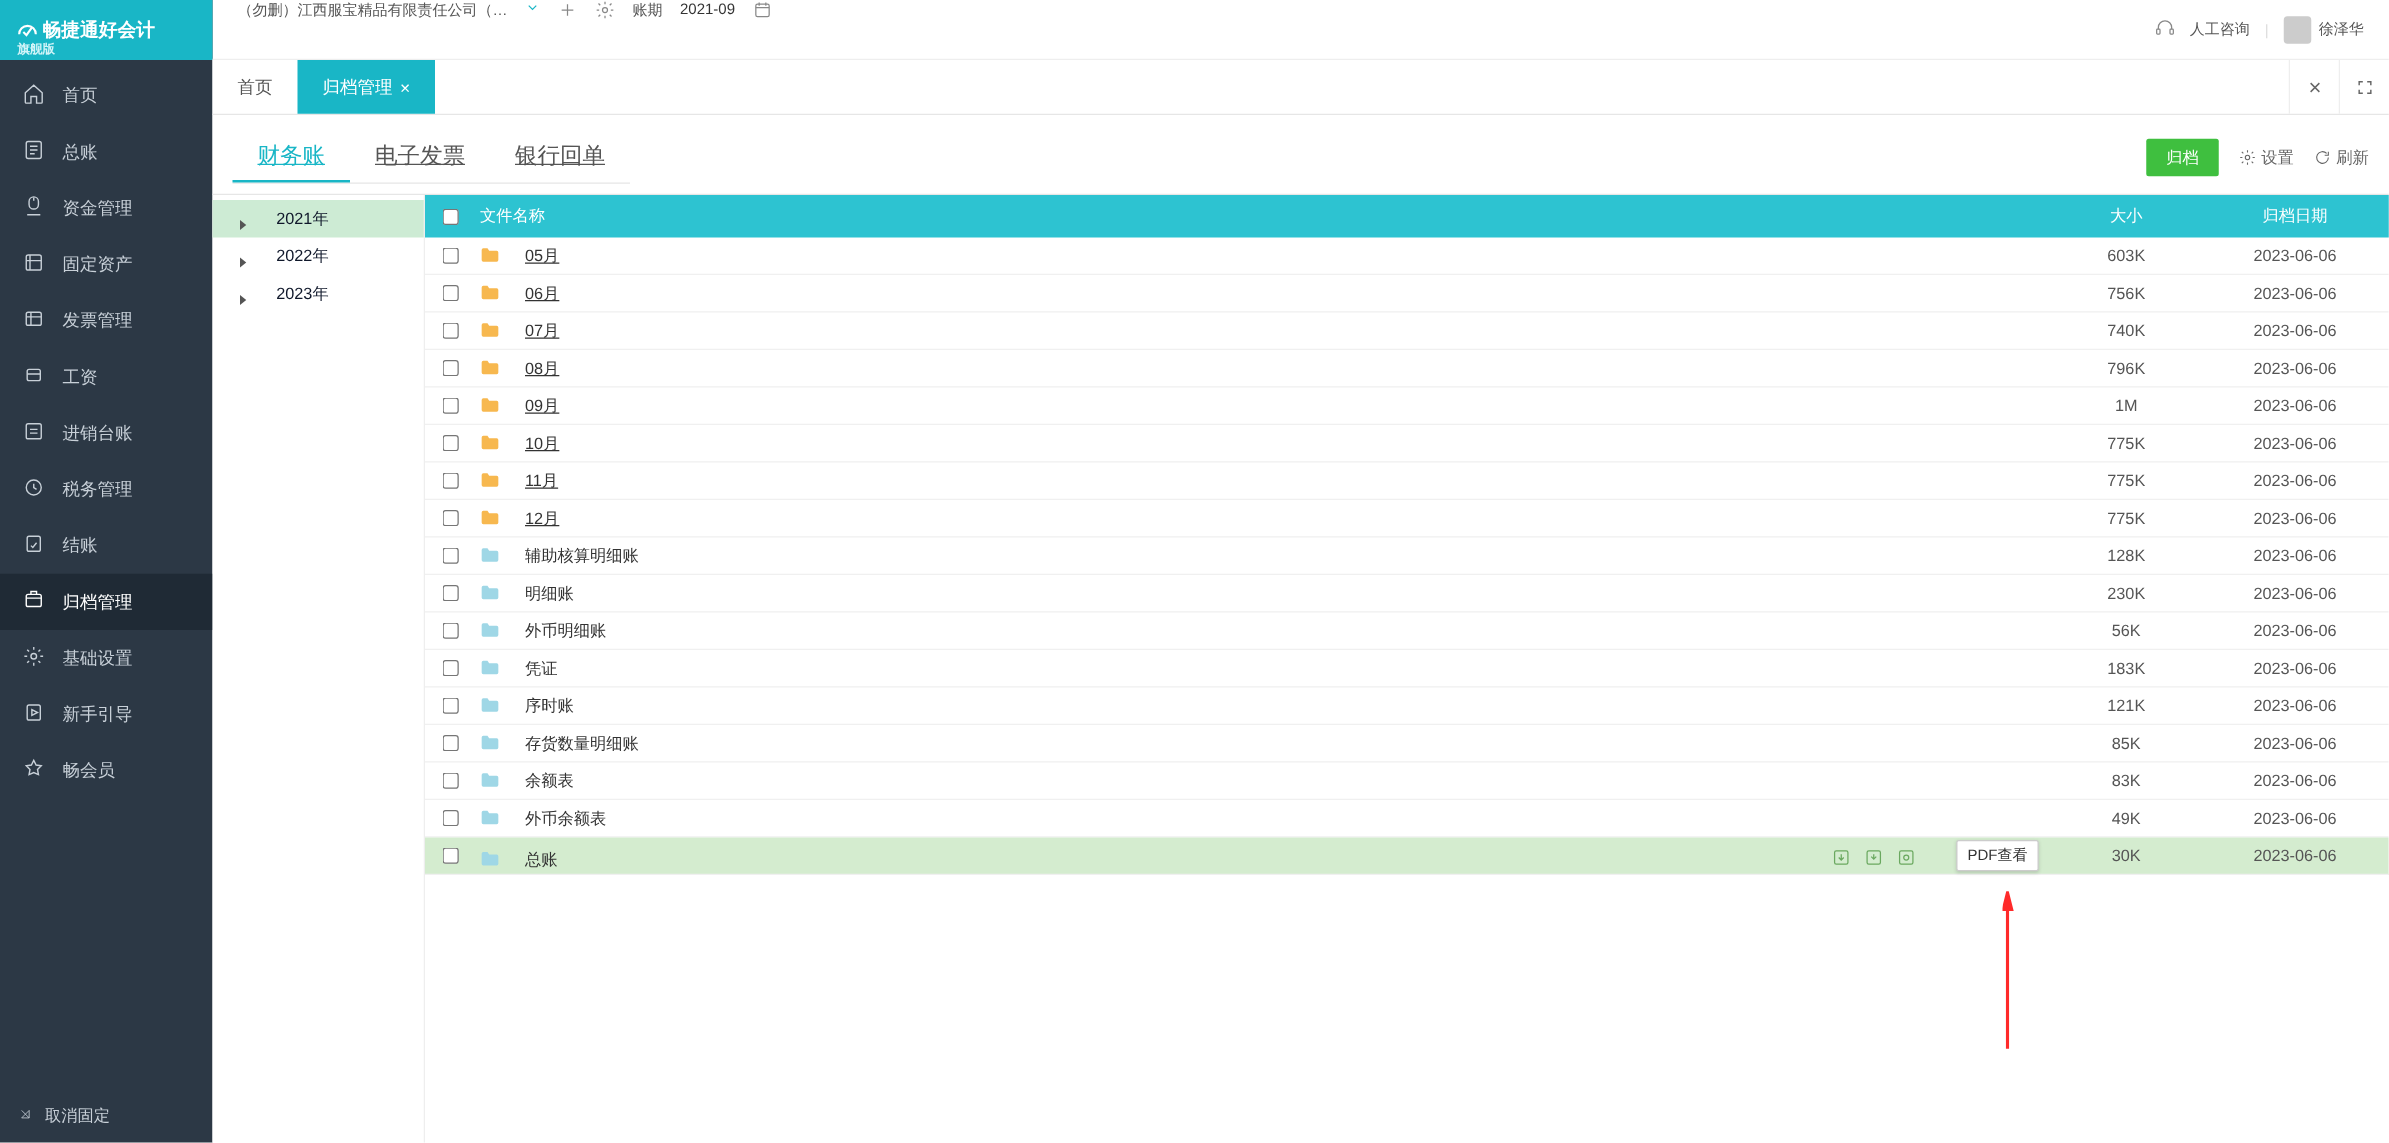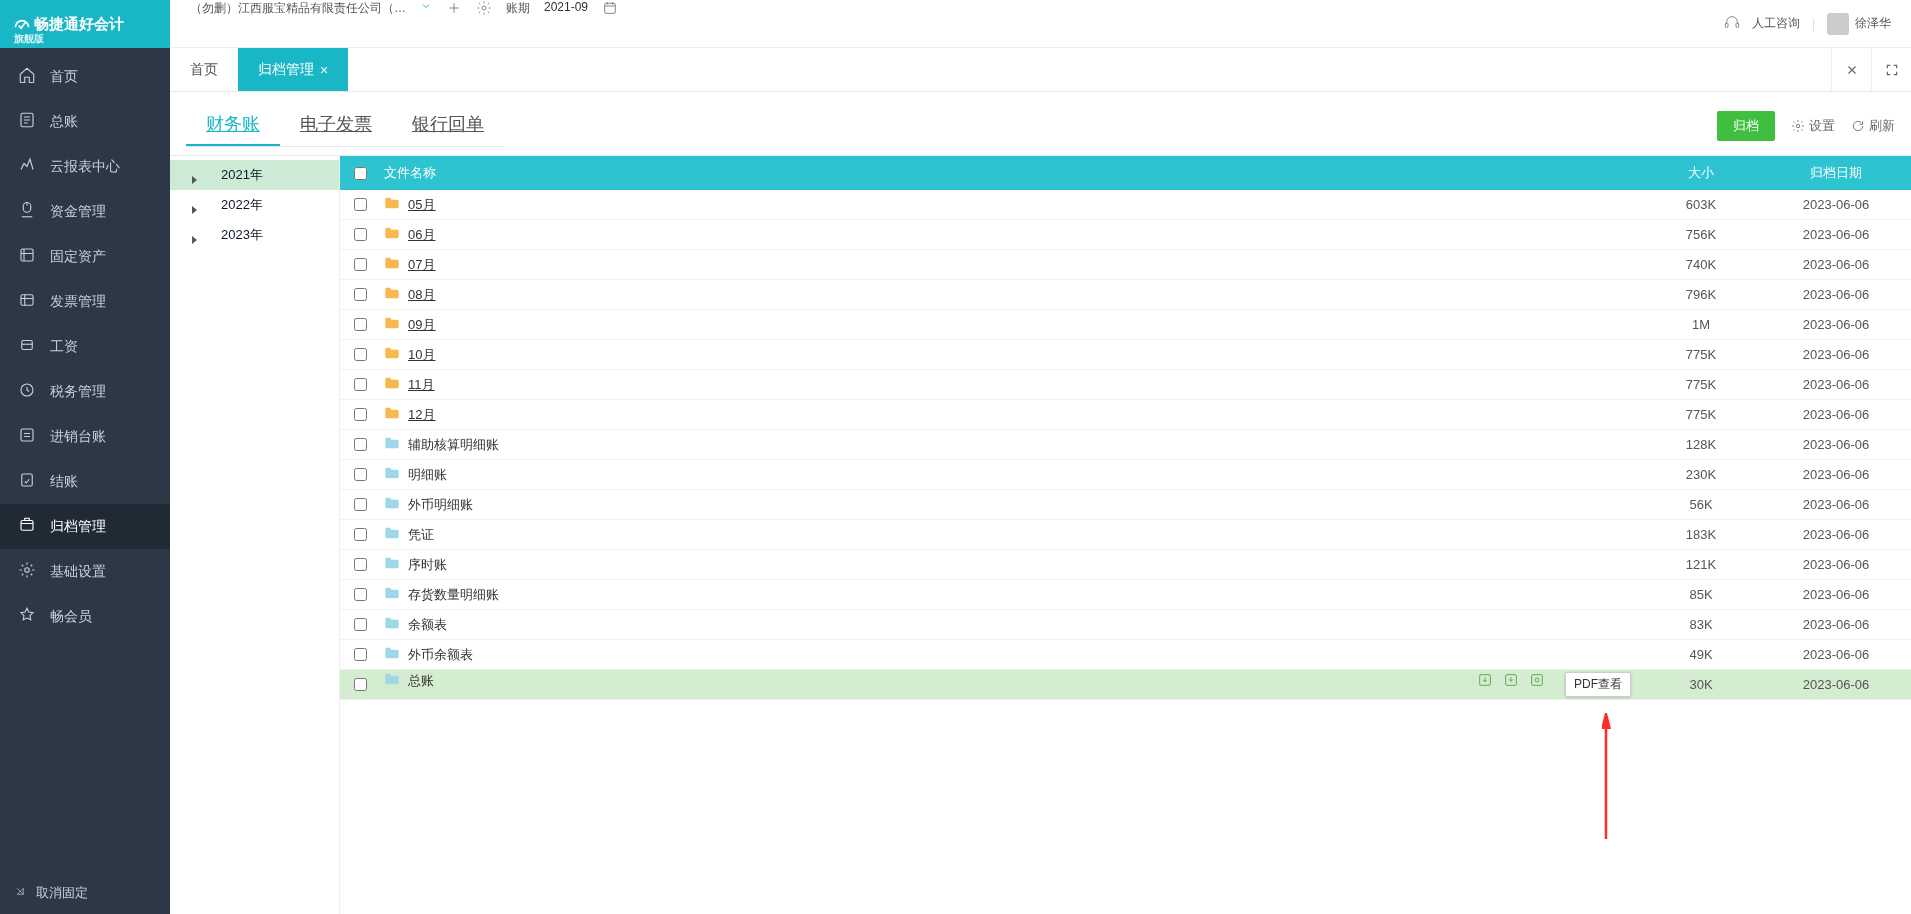--- a/index.html
+++ b/index.html
@@ -217,21 +217,21 @@
     display:flex;
     align-items:center;
     height:30px;
     border-bottom:1px solid #f0f0f0;
     font-size:13px;
     color:#333;
     position:relative;
   }
   .row.selected { background:#d4eccf; }
   .row .col-check input { cursor:pointer;}
-  .row .fname { display:flex; align-items:flex-start; gap:8px; }
+  .row .fname { display:flex; align-items:flex-end; gap:20px; }
   .row .folder-ico svg { width:16px; height:14px; }
   .row .label { color:#333;}
   .row.month .label { text-decoration: underline; cursor:pointer;}
   .row .spacer { flex:1;}
   .row .icons { display:flex; gap:10px; padding-right:12px;}
   .row .icons svg { width:16px;height:16px;stroke:#6aa85f;fill:none;stroke-width:1.5; cursor:pointer;}
   .row .col-size, .row .col-date { color:#555;}
   .thead input[type=checkbox]{ cursor:pointer;}
 
   
@@ -273,26 +273,20 @@
       </div>
       <div class="side-item">
         <span><svg viewBox="0 0 24 24">
             <rect x="4" y="3" width="16" height="18" rx="2"></rect>
             <path d="M8 8h8M8 12h8M8 16h5"></path>
           </svg></span>
         <span>总账</span>
       </div>
       <div class="side-item">
         <span><svg viewBox="0 0 24 24">
-            <path d="M4 18l4-8 4 4 4-10 4 14"></path>
-          </svg></span>
-        <span>云报表中心</span>
-      </div>
-      <div class="side-item">
-        <span><svg viewBox="0 0 24 24">
             <path d="M12 3v3M7 7a5 5 0 0 1 10 0v3a5 5 0 0 1-10 0z"></path>
             <path d="M5 21h14"></path>
           </svg></span>
         <span>资金管理</span>
       </div>
       <div class="side-item">
         <span><svg viewBox="0 0 24 24">
             <rect x="4" y="4" width="16" height="16" rx="2"></rect>
             <path d="M8 4v16M4 10h16"></path>
           </svg></span>
@@ -307,52 +301,59 @@
       </div>
       <div class="side-item">
         <span><svg viewBox="0 0 24 24">
             <rect x="5" y="6" width="14" height="12" rx="2"></rect>
             <path d="M5 11h14"></path>
           </svg></span>
         <span>工资</span>
       </div>
       <div class="side-item">
         <span><svg viewBox="0 0 24 24">
+            <rect x="4" y="4" width="16" height="16" rx="2"></rect>
+            <path d="M8 10h8M8 14h8"></path>
+          </svg></span>
+        <span>进销台账</span>
+      </div>
+      <div class="side-item">
+        <span><svg viewBox="0 0 24 24">
             <circle cx="12" cy="12" r="8"></circle>
             <path d="M12 8v4l3 2"></path>
           </svg></span>
         <span>税务管理</span>
       </div>
       <div class="side-item">
         <span><svg viewBox="0 0 24 24">
-            <rect x="4" y="4" width="16" height="16" rx="2"></rect>
-            <path d="M8 10h8M8 14h8"></path>
-          </svg></span>
-        <span>进销台账</span>
-      </div>
-      <div class="side-item">
-        <span><svg viewBox="0 0 24 24">
             <rect x="5" y="4" width="14" height="16" rx="2"></rect>
             <path d="M9 14l2 2 4-5"></path>
           </svg></span>
         <span>结账</span>
       </div>
       <div class="side-item active">
         <span><svg viewBox="0 0 24 24">
             <rect x="4" y="6" width="16" height="13" rx="2"></rect>
             <path d="M4 10h16M9 6V3h6v3"></path>
           </svg></span>
         <span>归档管理</span>
       </div>
       <div class="side-item">
         <span><svg viewBox="0 0 24 24">
             <circle cx="12" cy="12" r="3"></circle>
             <path d="M12 2v3M12 19v3M2 12h3M19 12h3M5 5l2 2M17 17l2 2M5 19l2-2M17 7l2-2"></path>
           </svg></span>
         <span>基础设置</span>
+      </div>
+      <div class="side-item">
+        <span><svg viewBox="0 0 24 24">
+            <rect x="5" y="4" width="14" height="16" rx="2"></rect>
+            <polygon points="10,9 16,12 10,15"></polygon>
+          </svg></span>
+        <span>新手引导</span>
       </div>
       <div class="side-item">
         <span><svg viewBox="0 0 24 24">
             <path d="M12 3l2.5 5 5.5.8-4 4 1 5.5L12 16l-5 2.3 1-5.5-4-4 5.5-.8z"></path>
           </svg></span>
         <span>畅会员</span>
       </div>
     </div>
   <div class="side-footer">
     <svg viewBox="0 0 24 24">

